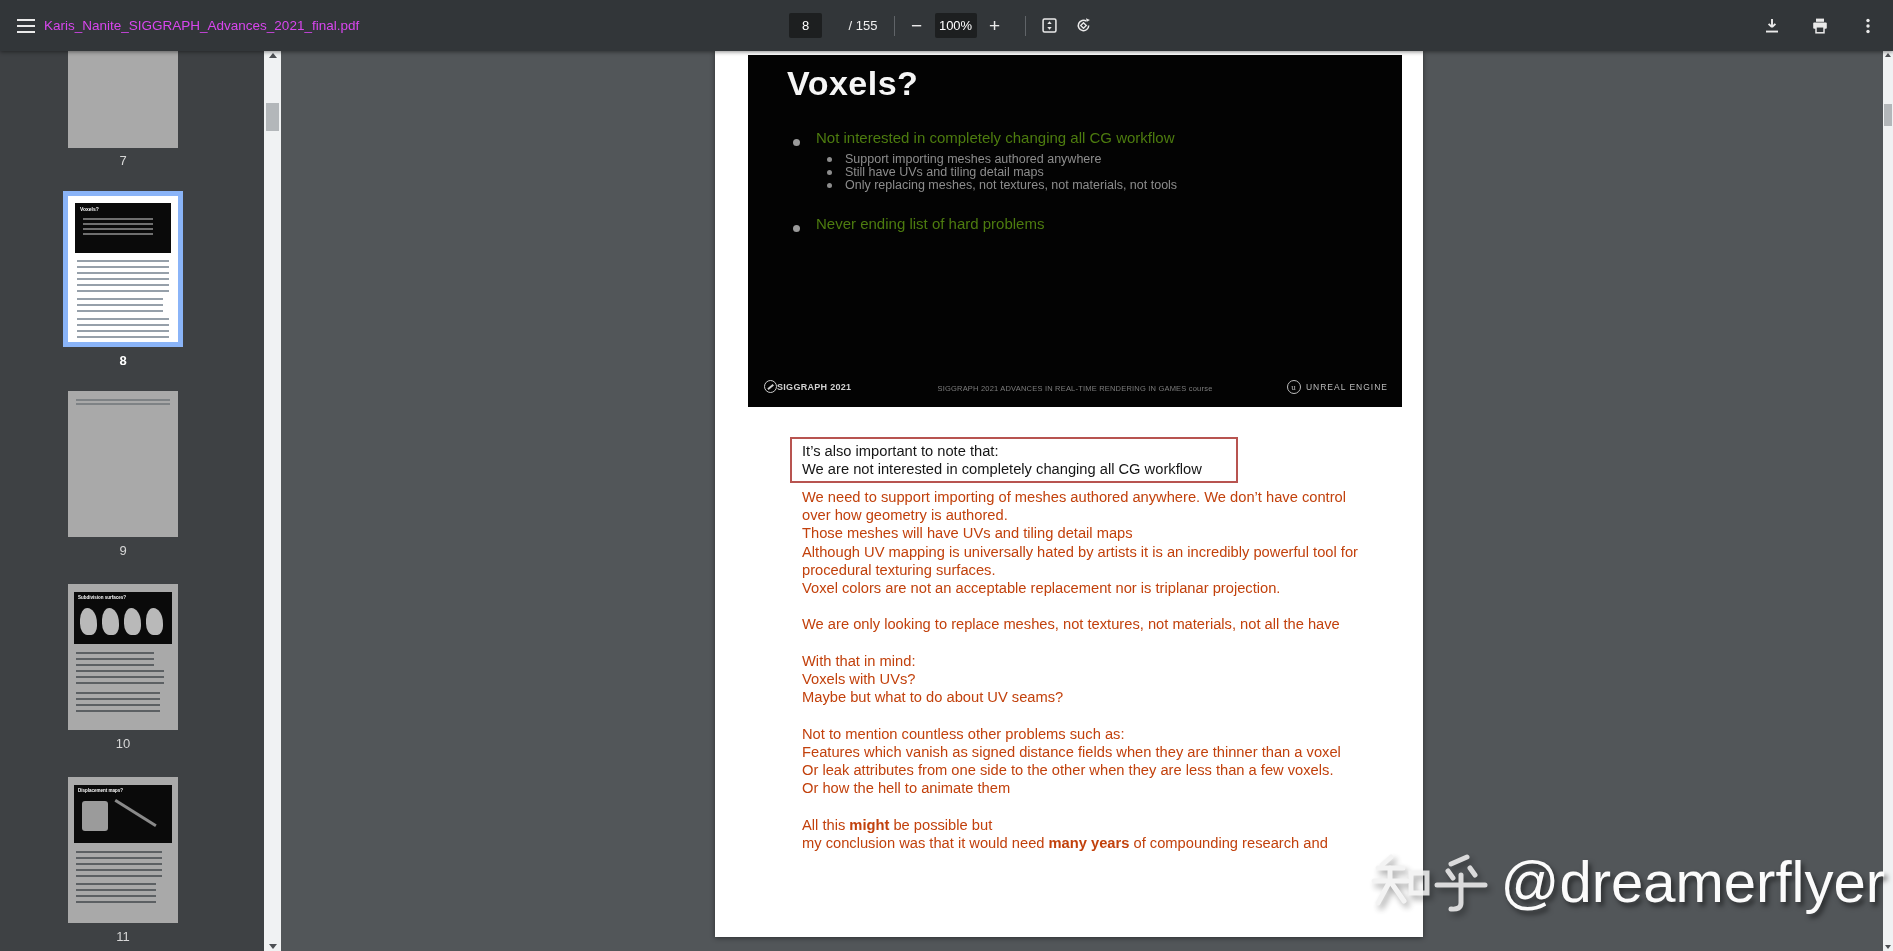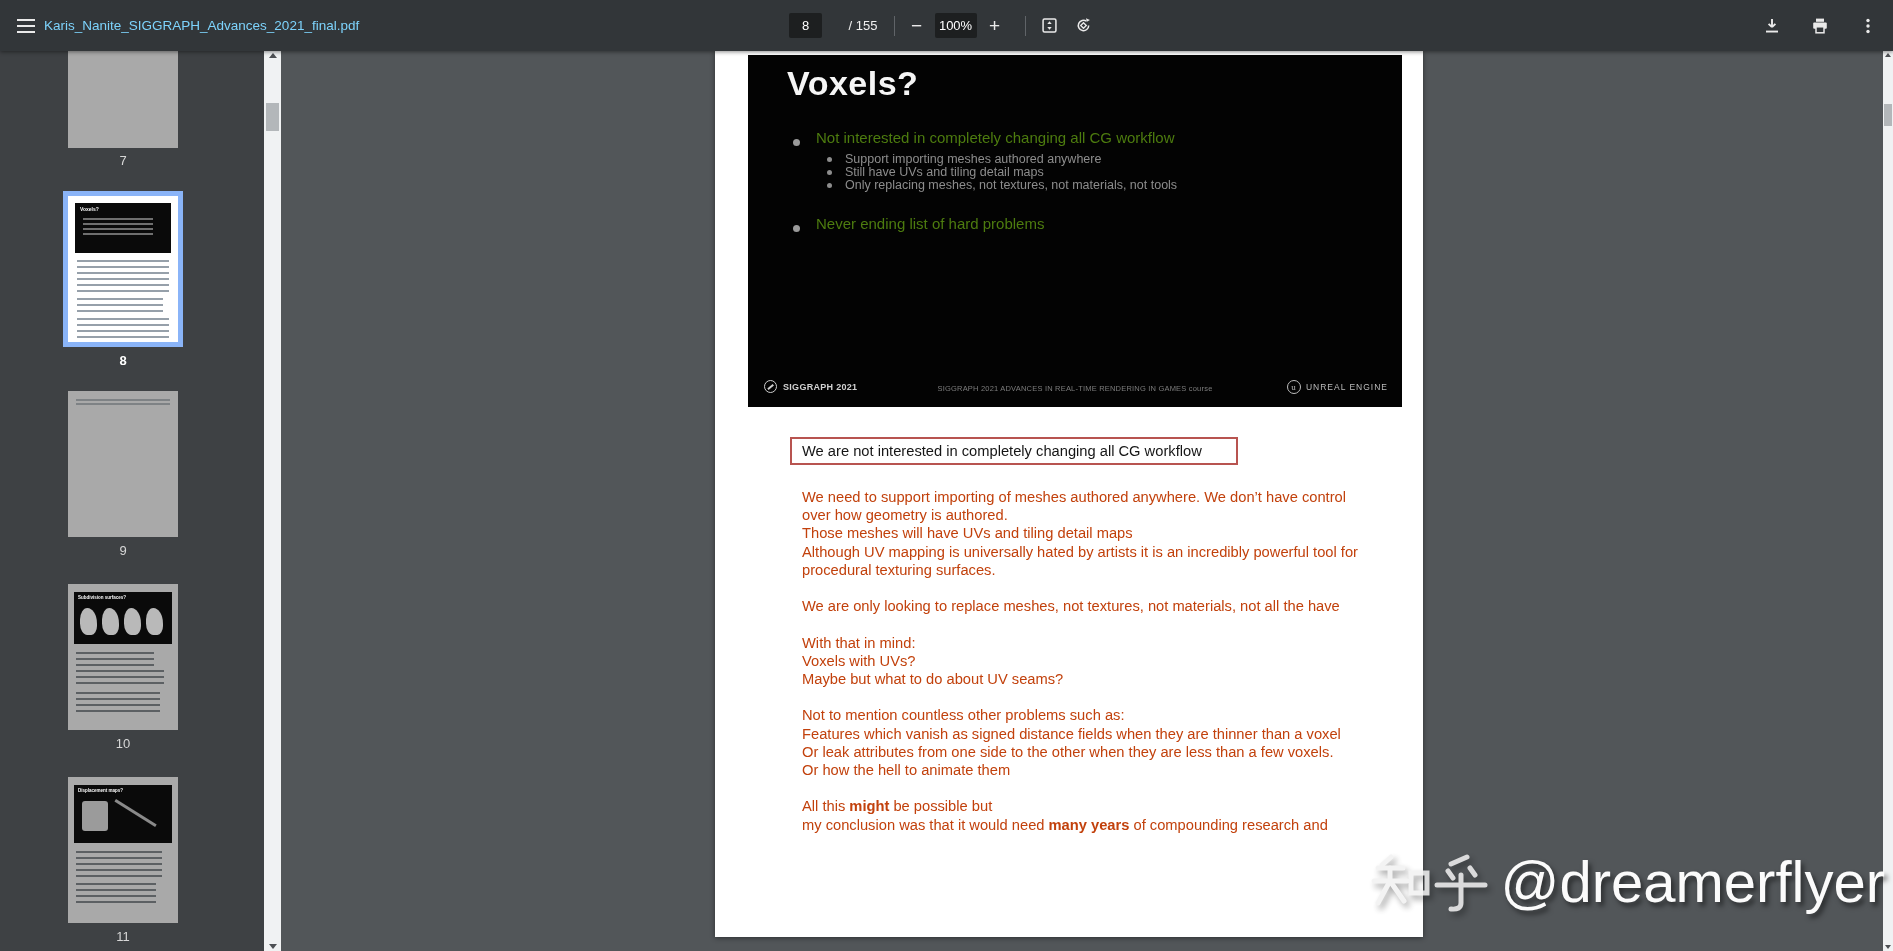--- a/index.html
+++ b/index.html
@@ -8,21 +8,21 @@
 
   
   #toolbar { position:absolute; left:0; top:0; width:1893px; height:51px;
              background:#323639; z-index:30; box-shadow:0 1px 4px rgba(0,0,0,.45);
              display:flex; align-items:center; }
   #menu-btn { position:absolute; left:10px; top:10px; width:32px; height:32px;
               display:flex; flex-direction:column; justify-content:center; gap:4px;
               align-items:center; cursor:pointer; }
   #menu-btn span { width:18px; height:2px; background:#eaeaea; }
   #doc-title { position:absolute; left:44px; top:0; height:51px; line-height:51px;
-               color:#7dd3fc; font-size:13.5px; font-weight:500; white-space:nowrap; }
+               color:#d946ef; font-size:13.5px; font-weight:500; white-space:nowrap; }
   #pager { position:absolute; left:789px; top:0; height:51px; display:flex; align-items:center; }
   .darkbox { background:#1d1f20; color:#fff; border:none; border-radius:2px;
              height:25px; font-size:13px; text-align:center;
              font-family:"Liberation Sans", sans-serif; }
   #page-input { width:33px; }
   #page-total { color:#f0f0f0; font-size:13px; margin-left:23px; white-space:pre; }
   .tdivider { width:1px; height:20px; background:#606468; margin-left:16px; }
   .tbtn { width:28px; height:28px; display:flex; align-items:center; justify-content:center;
           color:#eaeaea; cursor:pointer; }
   #minus-btn { font-size:19px; margin-left:8px; }
@@ -74,21 +74,21 @@
   .bullet { position:absolute; display:flex; align-items:center; }
   .dot { border-radius:50%; background:#9a9a9a; flex:0 0 auto; }
   .b-main { left:45px; color:#4d7c0f; font-size:15px;align-items:flex-end; }
   .b-main .dot { width:7px; height:7px; margin-right:16px; }
   .b-sub { left:79px; color:#8d8d8d; font-size:12.5px; }
   .b-sub .dot { width:5px; height:5px; margin-right:13px; background:#8d8d8d; }
   #bullet1 { top:74px; }
   #sub1 { top:97px; } #sub2 { top:110px; } #sub3 { top:123px; }
   #bullet2 { top:160px; }
   #slide-footer { position:absolute; left:0; bottom:7px; width:100%; height:20px; }
-  #sf-left { position:absolute; left:16px; top:0; display:flex; align-items:center; gap:6px;
+  #sf-left { position:absolute; left:16px; top:0; display:flex; align-items:center; 
              color:#d2d2d2; font-size:9px; font-weight:bold; letter-spacing:.3px; }
   .logo-circle { width:13px; height:13px; border:1.4px solid #cfcfcf; border-radius:50%;
                  position:relative; }
   .logo-circle::after { content:""; position:absolute; left:2px; top:5px; width:7px; height:1.6px;
                         background:#cfcfcf; transform:rotate(-40deg); }
   #sf-center { position:absolute; left:0; right:0; top:4px; text-align:center;
                color:#7d7d7d; font-size:7.5px; letter-spacing:.2px; }
   #sf-right { position:absolute; right:14px; top:0; display:flex; align-items:center; gap:5px;
               color:#bdbdbd; font-size:8.5px; letter-spacing:1px; }
   .ue-circle { width:14px; height:14px; border:1.2px solid #bdbdbd; border-radius:50%;
@@ -260,29 +260,31 @@
       </div>
       <div id="sf-center">SIGGRAPH 2021 ADVANCES IN REAL-TIME RENDERING IN GAMES course</div>
       <div id="sf-right">
         <span class="ue-circle">u</span>
         <span>UNREAL ENGINE</span>
       </div>
     </div>
   </div>
 
   <div id="callout">
+    <div class="nline">It’s also important to note that:</div>
     <div class="nline">We are not interested in completely changing all CG workflow</div>
   </div>
 
   <div id="notes">
       <div class="nline">We need to support importing of meshes authored anywhere. We don’t have control</div>
       <div class="nline">over how geometry is authored.</div>
       <div class="nline">Those meshes will have UVs and tiling detail maps</div>
       <div class="nline">Although UV mapping is universally hated by artists it is an incredibly powerful tool for</div>
       <div class="nline">procedural texturing surfaces.</div>
+      <div class="nline">Voxel colors are not an acceptable replacement nor is triplanar projection.</div>
       <div class="nline">&nbsp;</div>
       <div class="nline">We are only looking to replace meshes, not textures, not materials, not all the have</div>
       <div class="nline">&nbsp;</div>
       <div class="nline">With that in mind:</div>
       <div class="nline">Voxels with UVs?</div>
       <div class="nline">Maybe but what to do about UV seams?</div>
       <div class="nline">&nbsp;</div>
       <div class="nline">Not to mention countless other problems such as:</div>
       <div class="nline">Features which vanish as signed distance fields when they are thinner than a voxel</div>
       <div class="nline">Or leak attributes from one side to the other when they are less than a few voxels.</div>

